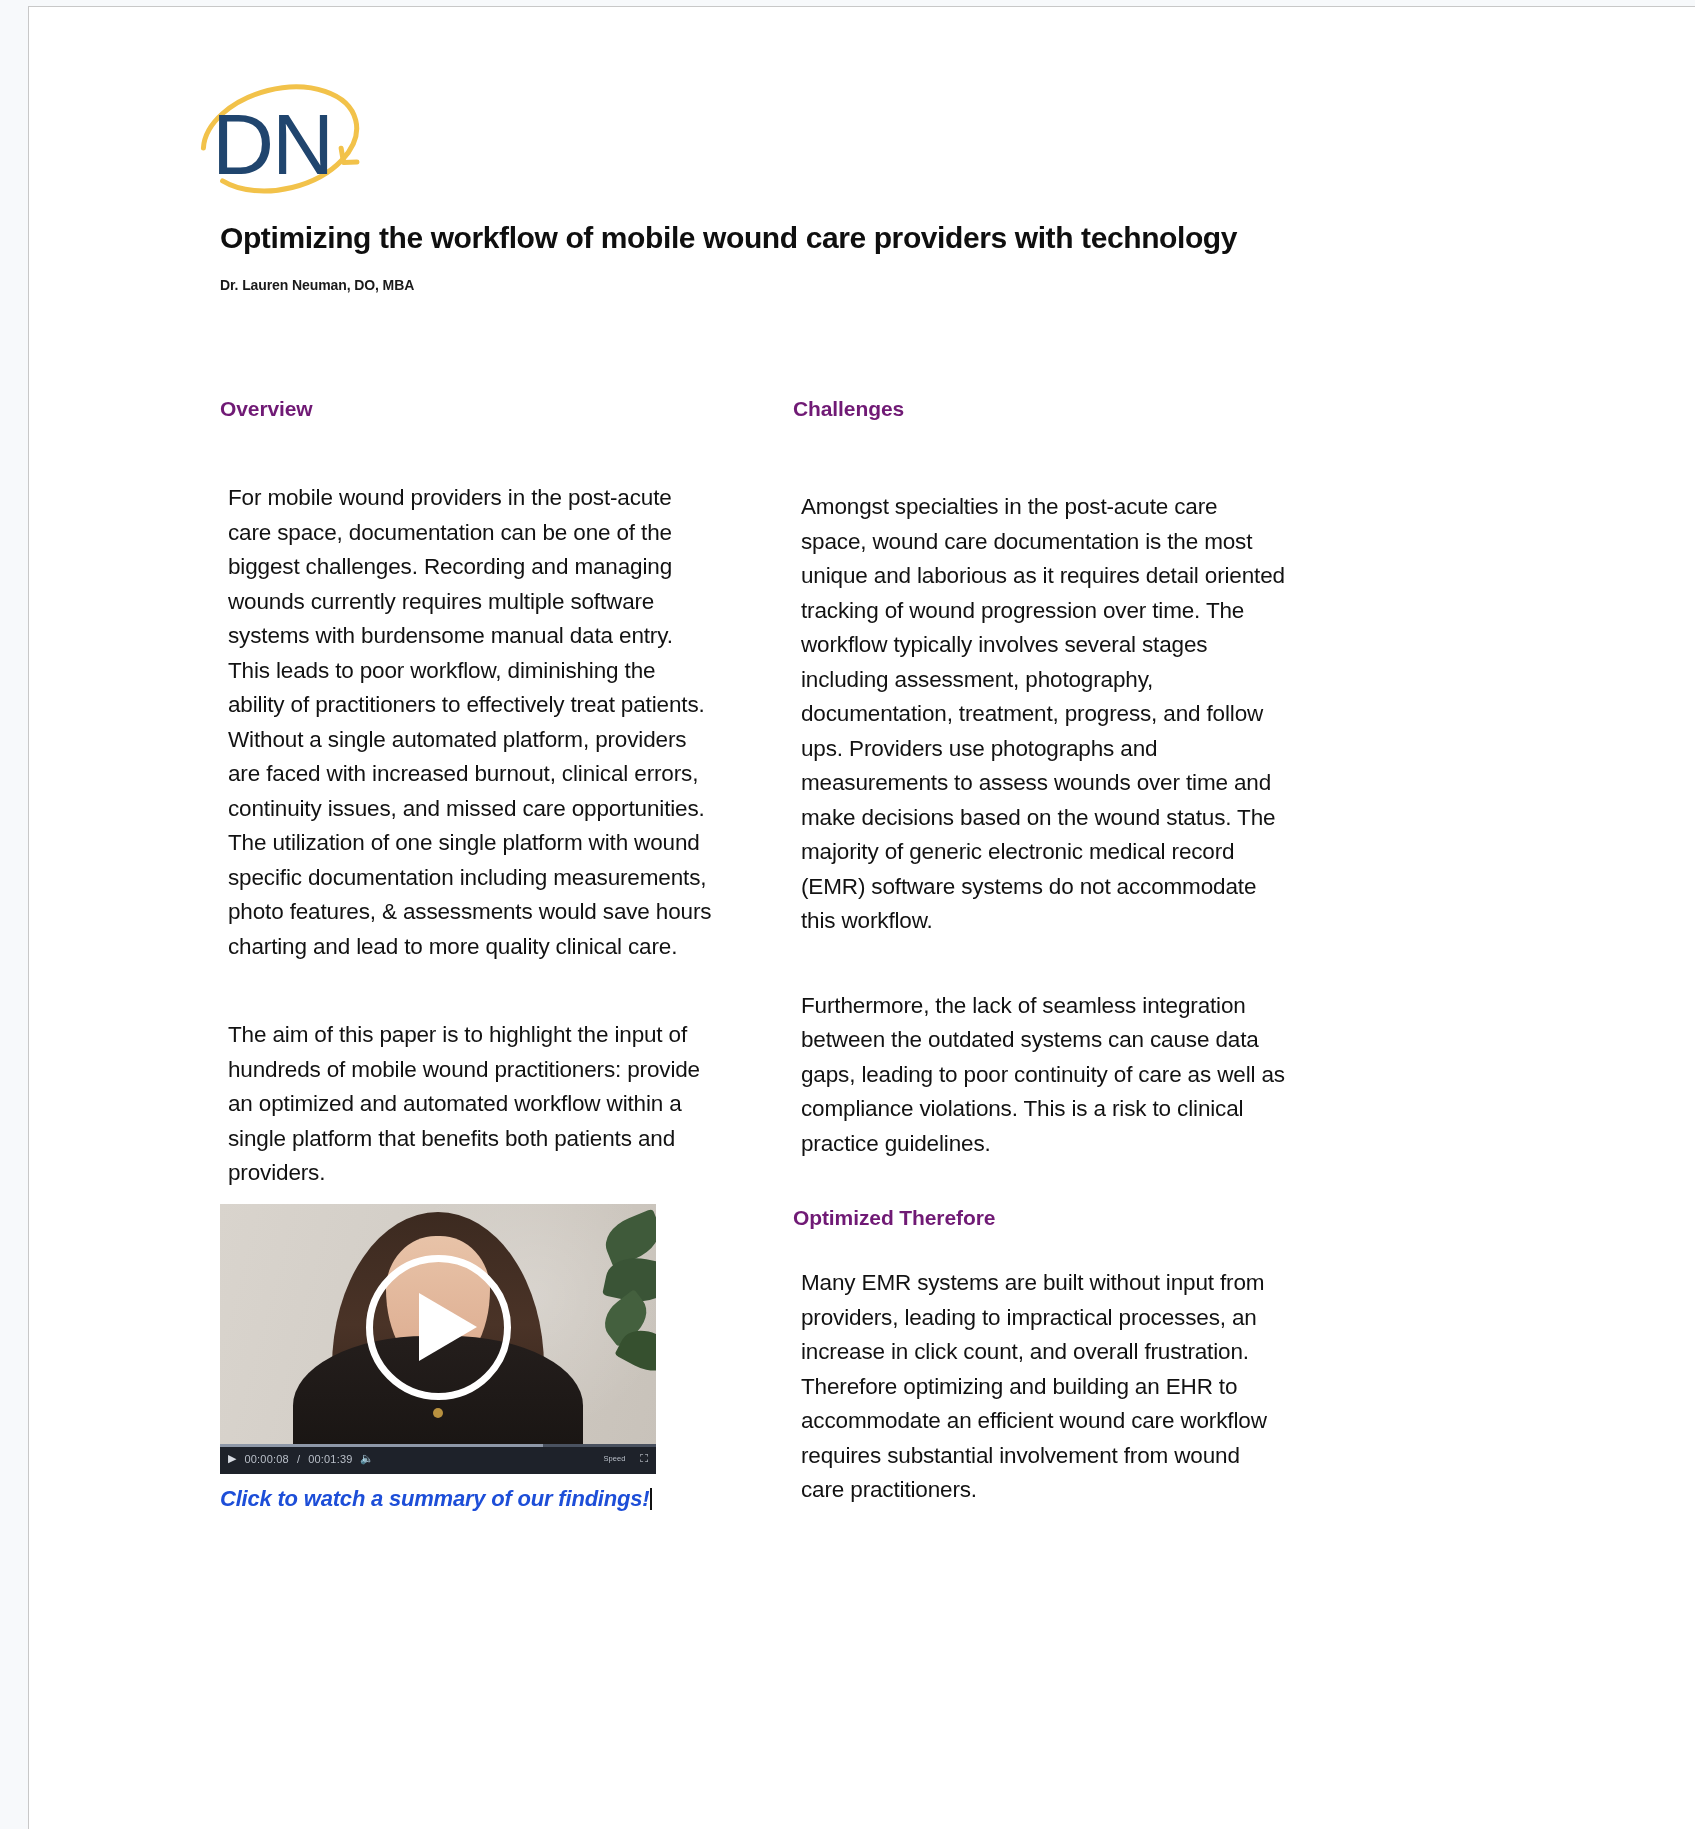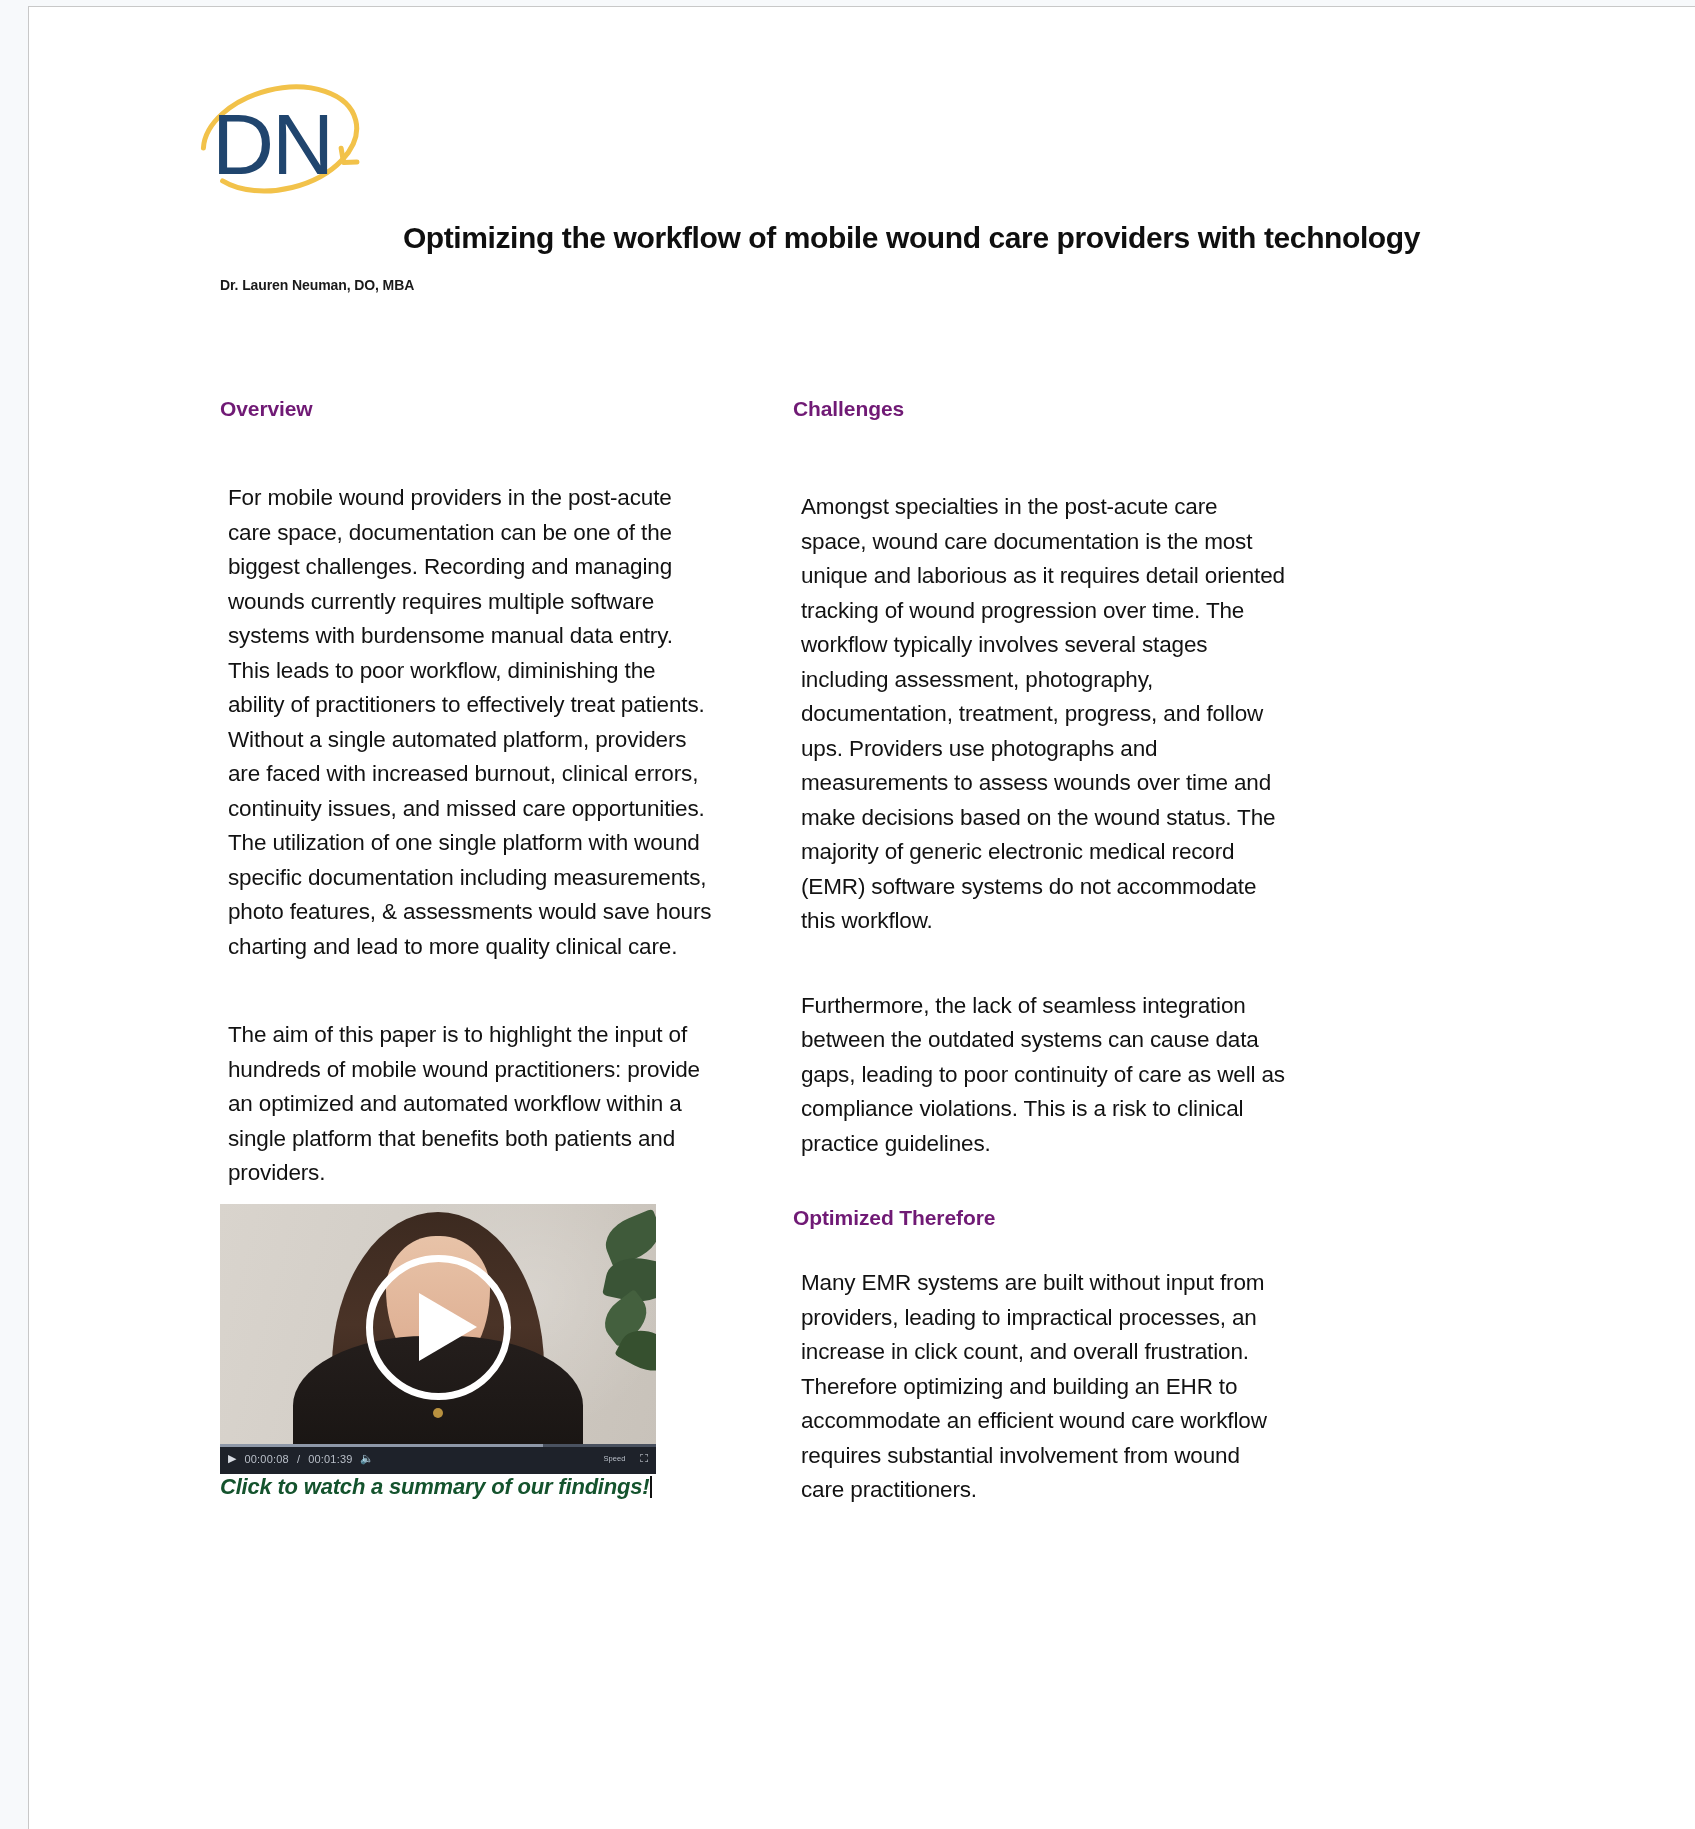--- a/index.html
+++ b/index.html
@@ -47,21 +47,20 @@
   .doc-title {
     position: absolute;
     left: 191px;
     top: 213px;
     width: 1200px;
     font-size: 30px;
     font-weight: bold;
     color: #0f0f0f;
     letter-spacing: -0.4px;
     line-height: 1.2;
-    text-align: right;
   }
   .doc-author {
     position: absolute;
     left: 191px;
     top: 270px;
     width: 900px;
     font-size: 14px;
     font-weight: bold;
     color: #1a1a1a;
     letter-spacing: -0.1px;
@@ -201,24 +200,25 @@
     left: 0; right: 0; top: 0;
     height: 3px;
     background: #4a5260;
   }
   .scrub-fill { width: 74%; height: 100%; background: #8e98a8; }
   .ctrl-ico { color: #d8dce3; font-size: 11px; line-height: 1; }
   .ctrl-time { color: #b9bfc8; font-size: 11px; letter-spacing: .2px; white-space: nowrap; }
   .ctrl-right { margin-left: auto; display: flex; align-items: center; gap: 15px; }
   .ctrl-speed { color: #b9bfc8; font-size: 7.5px; }
   .video-caption {
+    margin-top: 12px;
     font-size: 22px;
     font-style: italic;
     font-weight: bold;
-    color: #14532d;
+    color: #1d4ed8;
     letter-spacing: -0.2px;
     white-space: nowrap;
   }
   .caret {
     display: inline-block;
     width: 2px;
     height: 22px;
     background: #111;
     vertical-align: -4px;
     margin-left: 1px;

